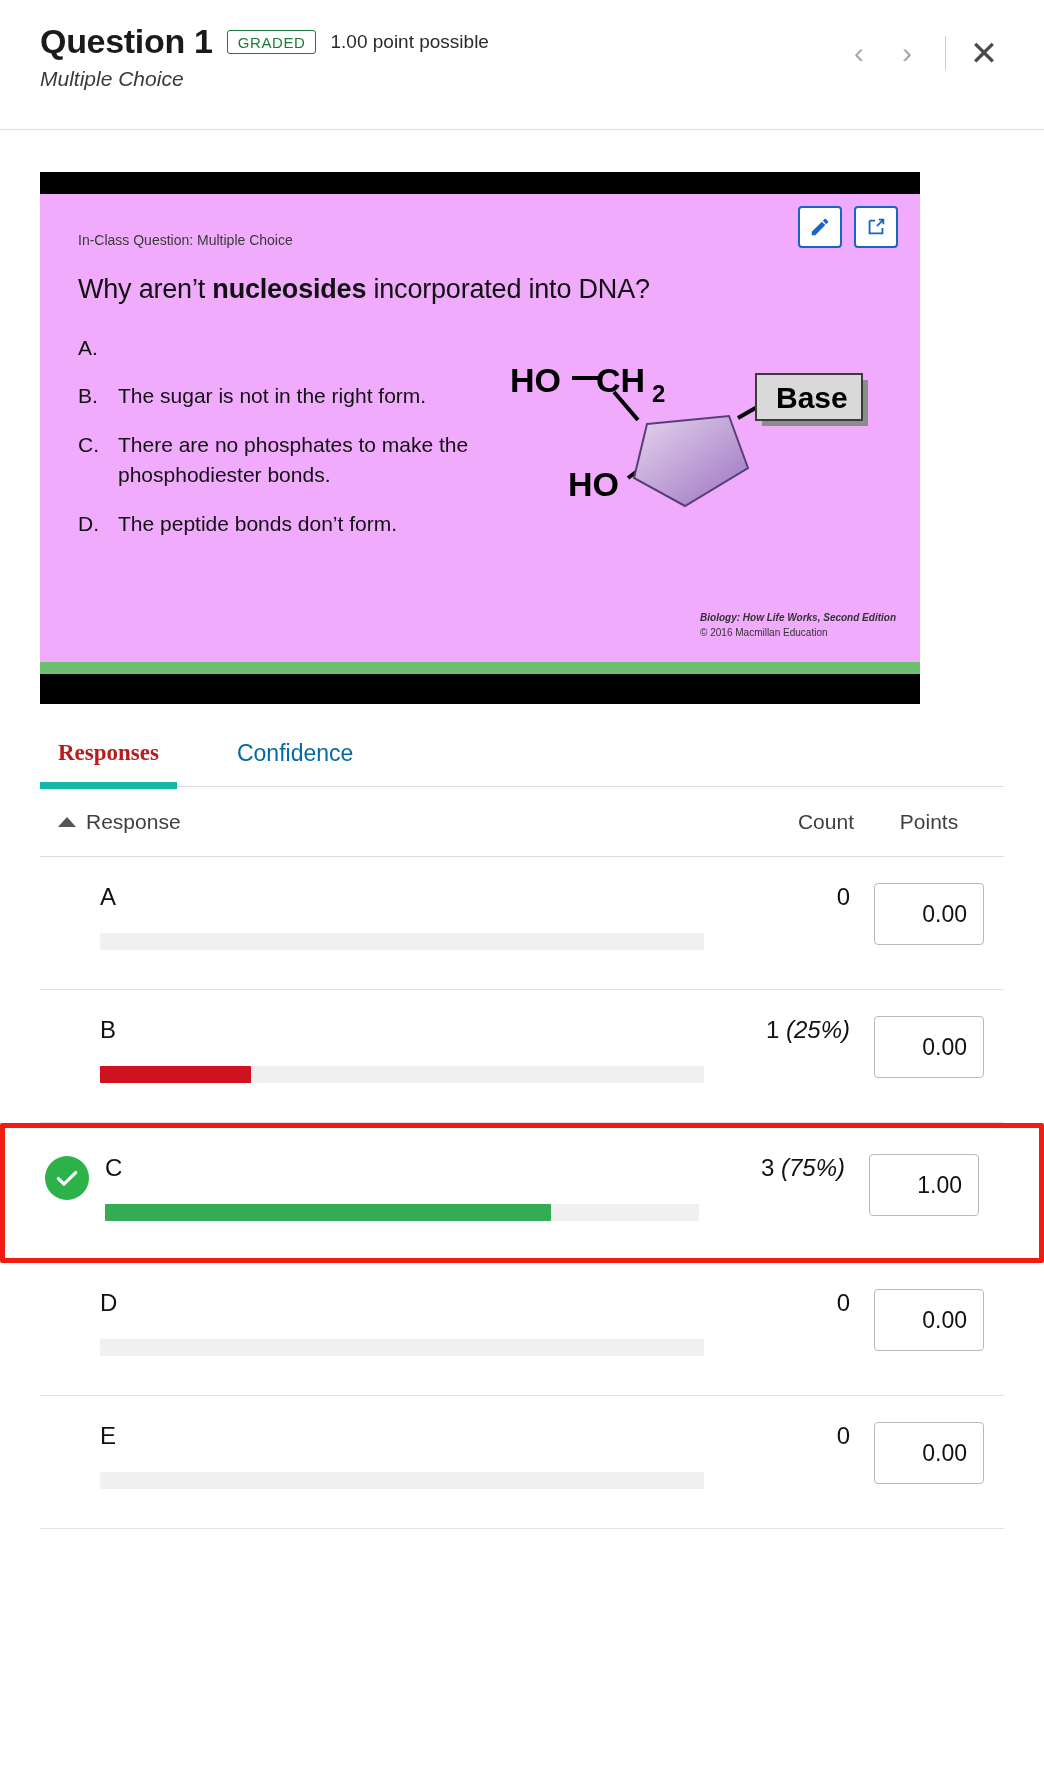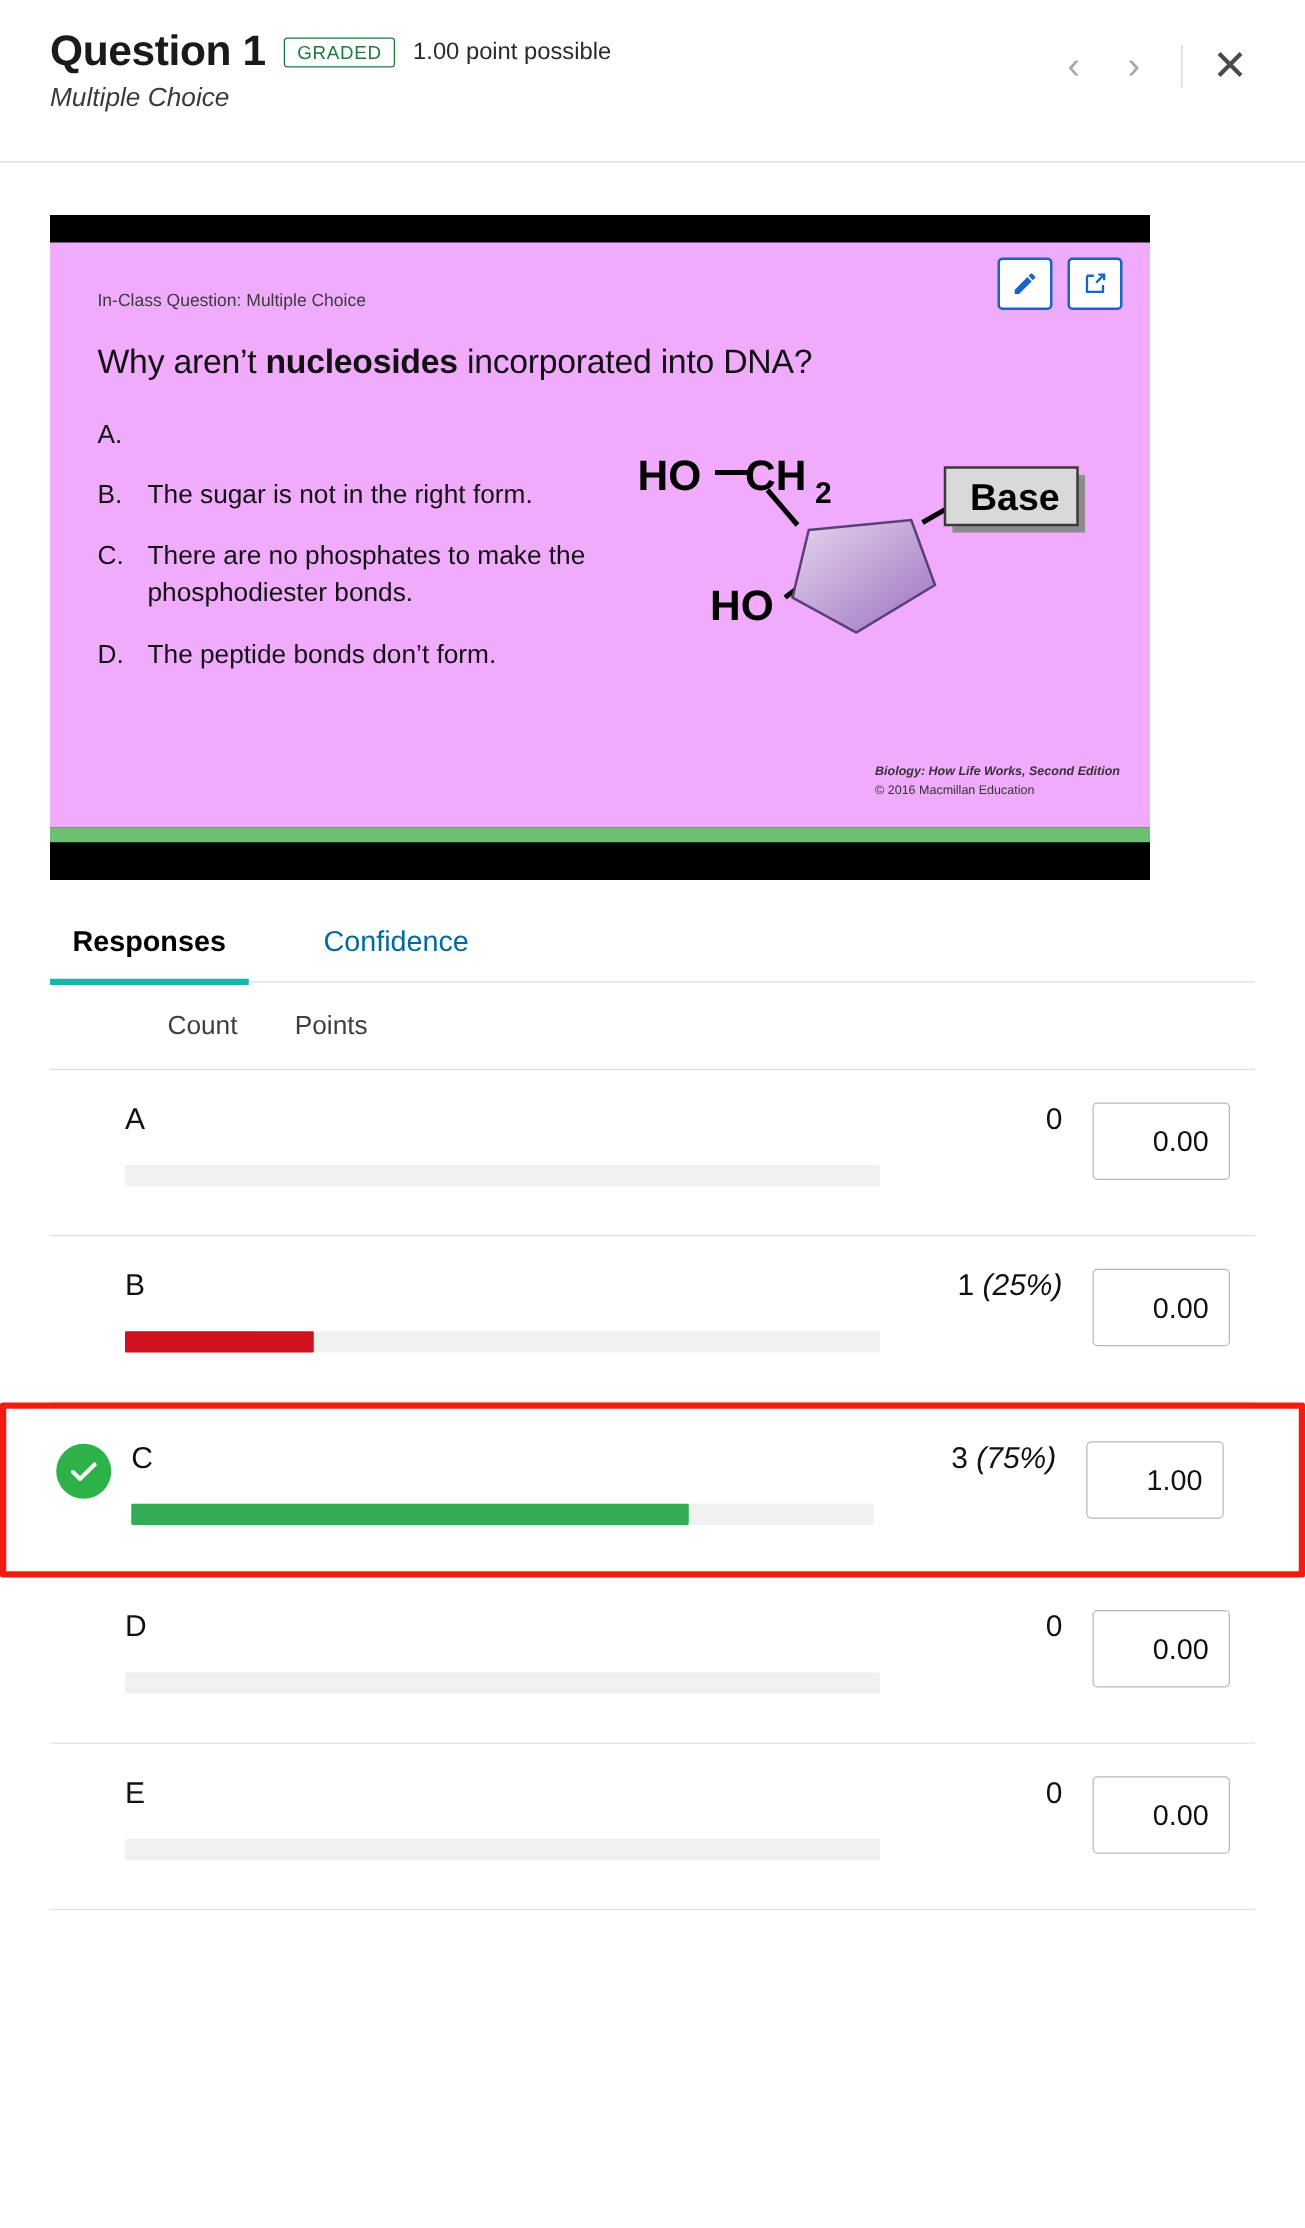--- a/index.html
+++ b/index.html
@@ -171,24 +171,25 @@
     gap: 42px;
     position: relative;
   }
   .tab {
     font-size: 23px;
     padding: 0 18px 16px 18px;
     cursor: pointer;
     color: #0369a1;
   }
   .tab.active {
-    color: #000000;
+    color: #b91c1c;
     font-weight: bold;
-    border-bottom: 5px solid #14b8a6;
+    border-bottom: 7px solid #14b8a6;
     margin-bottom: -3px;
+    font-family: Liberation Serif, serif;
   }
 
   
   .table { margin: 0 40px; }
   .thead {
     display: flex;
     align-items: center;
     height: 70px;
     border-bottom: 1px solid #dcdcdc;
     font-size: 21px;
@@ -392,20 +393,24 @@
   </div>
 
   <div class="tabs">
     <div class="tab active">Responses</div>
     <div class="tab">Confidence</div>
   </div>
 
   <div class="table">
 
     <div class="thead">
+      <div class="th-response">
+        <span class="caret-up"></span>
+        <span>Response</span>
+      </div>
       <div class="th-count">Count</div>
       <div class="th-points">Points</div>
     </div>
 
     <div class="row">
       <div class="row-left">
         <div class="resp-label">A</div>
         <div class="bar-track">
           <div class="bar-fill" style="width:0%;background:#f0f0f0;"></div>
         </div>

